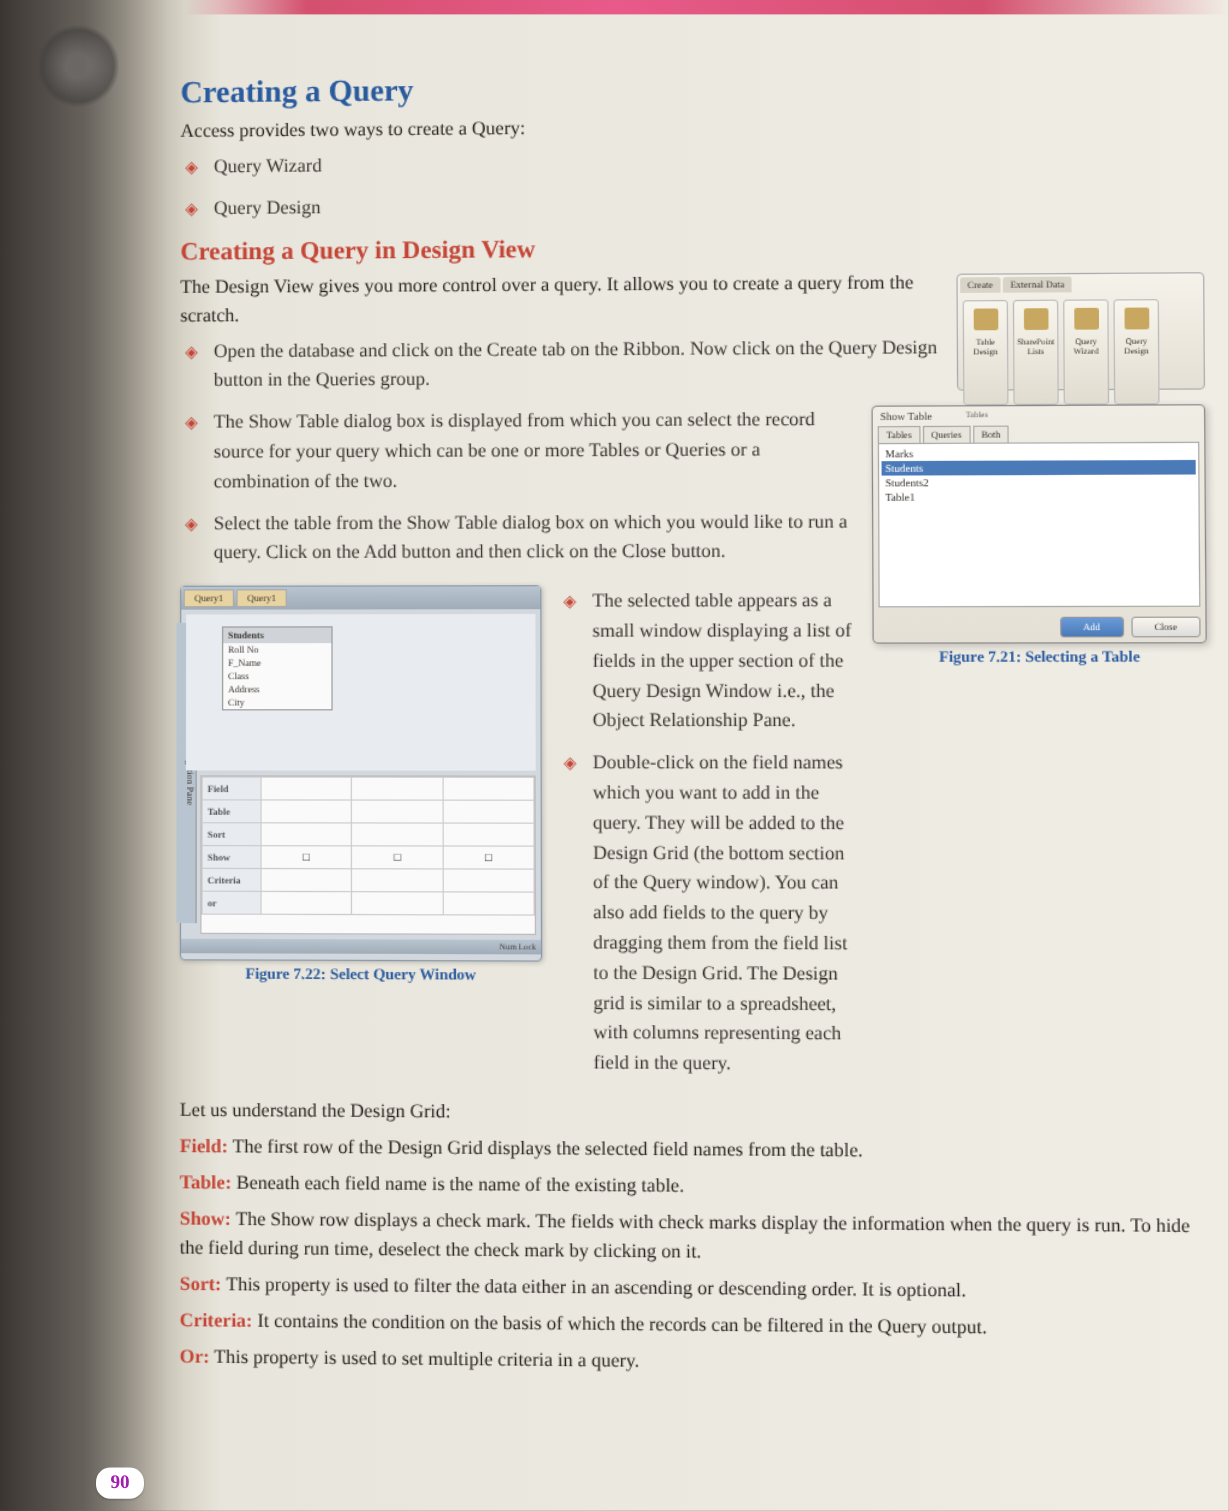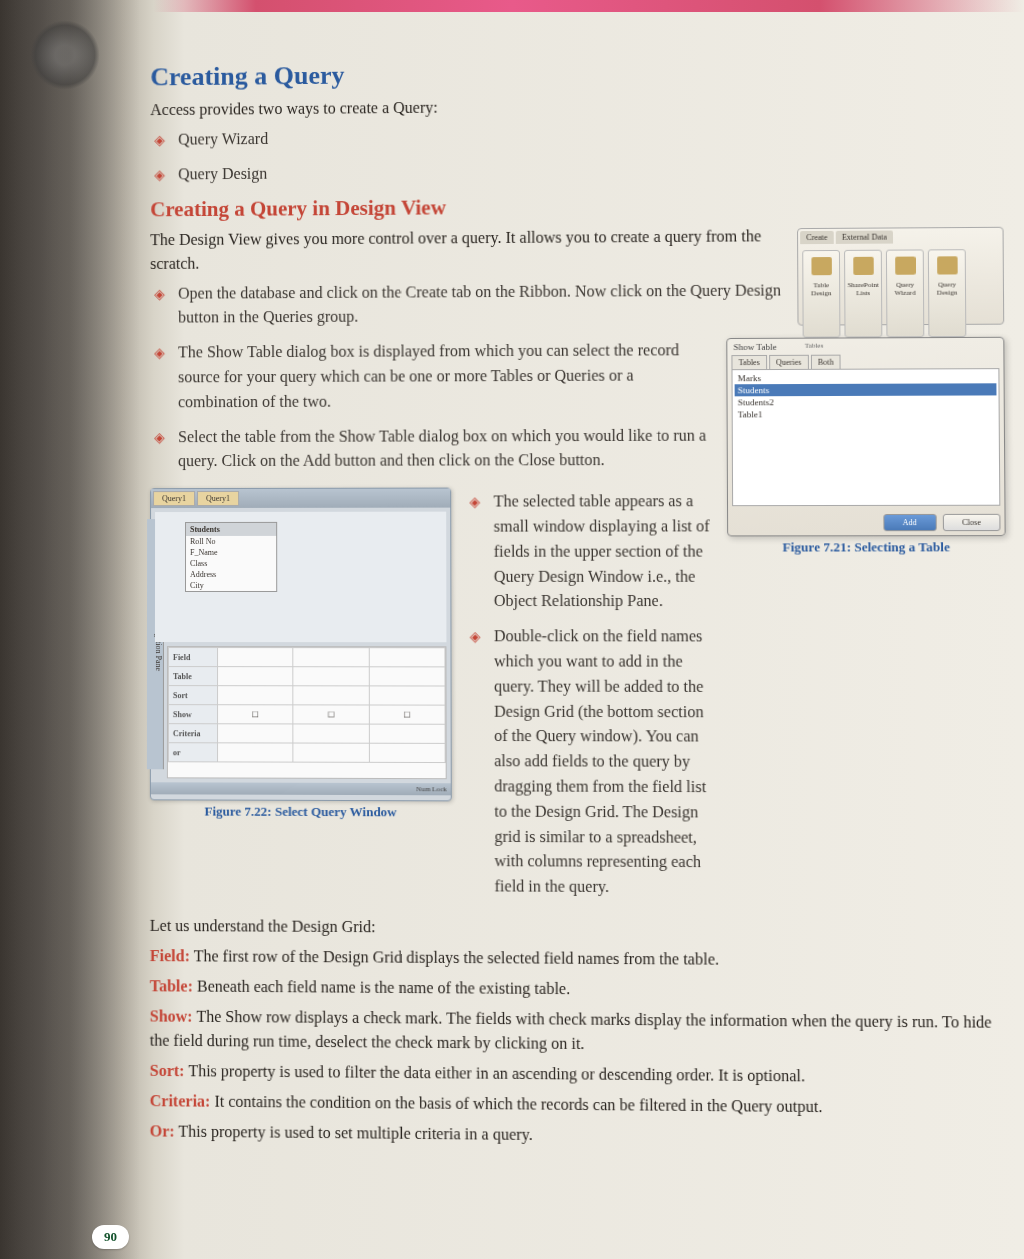--- a/index.html
+++ b/index.html
@@ -281,27 +281,27 @@
     color: #444;
   }
   .clear { clear: both; }
   .def-label {
     color: #c44536;
     font-weight: bold;
   }
   .page-num {
     position: absolute;
     bottom: 10px;
-    left: 92px;
+    left: 80px;
     background: #fff;
     border-radius: 12px;
     padding: 4px 12px;
-    font-size: 13px;
-    font-weight: bold;
-    color: #14532d;
+    font-size: 16px;
+    font-weight: bold;
+    color: #a21caf;
     box-shadow: 0 1px 2px rgba(0,0,0,0.2);
   }
   .wrap-right-text { overflow: hidden; }
 </style>
 </head>
 <body>
 
 <div class="outer">
   <div class="pink-border"></div>
   <div class="spiral"></div>

